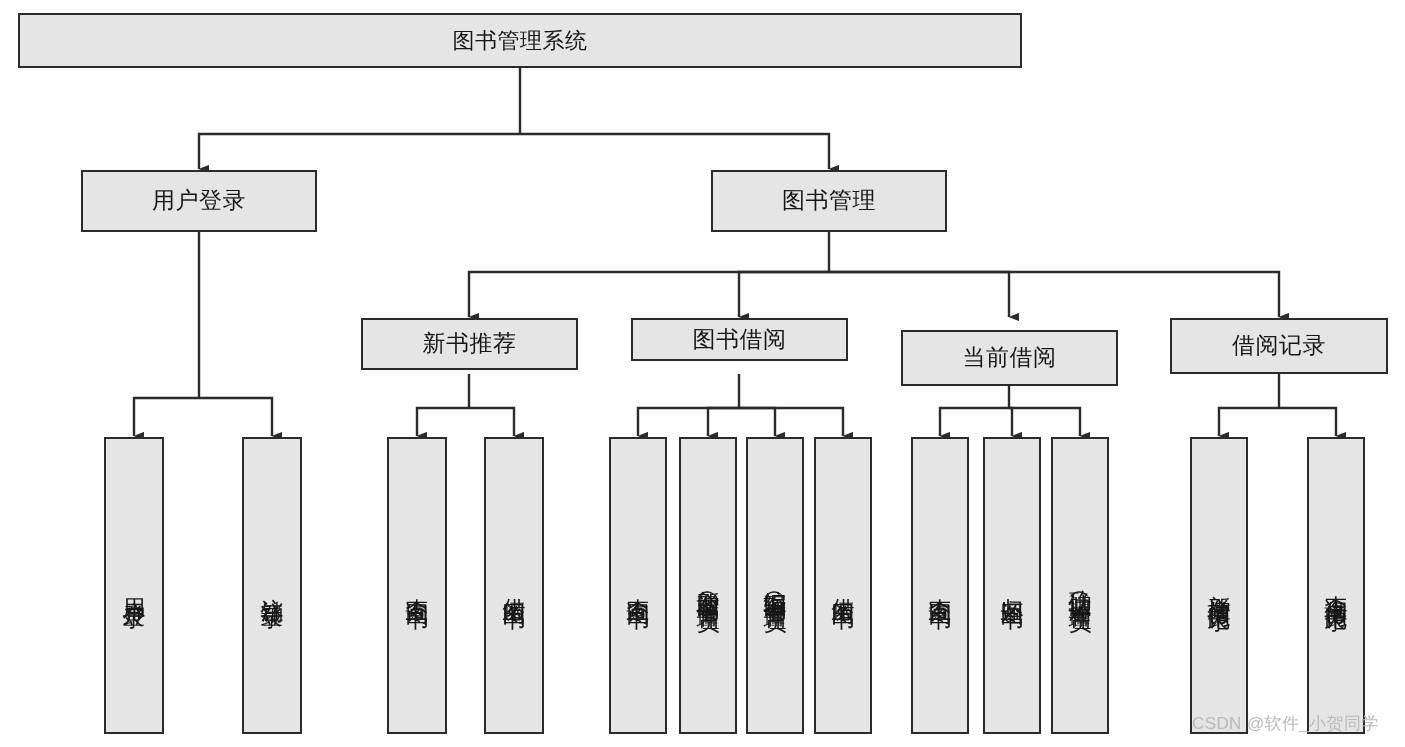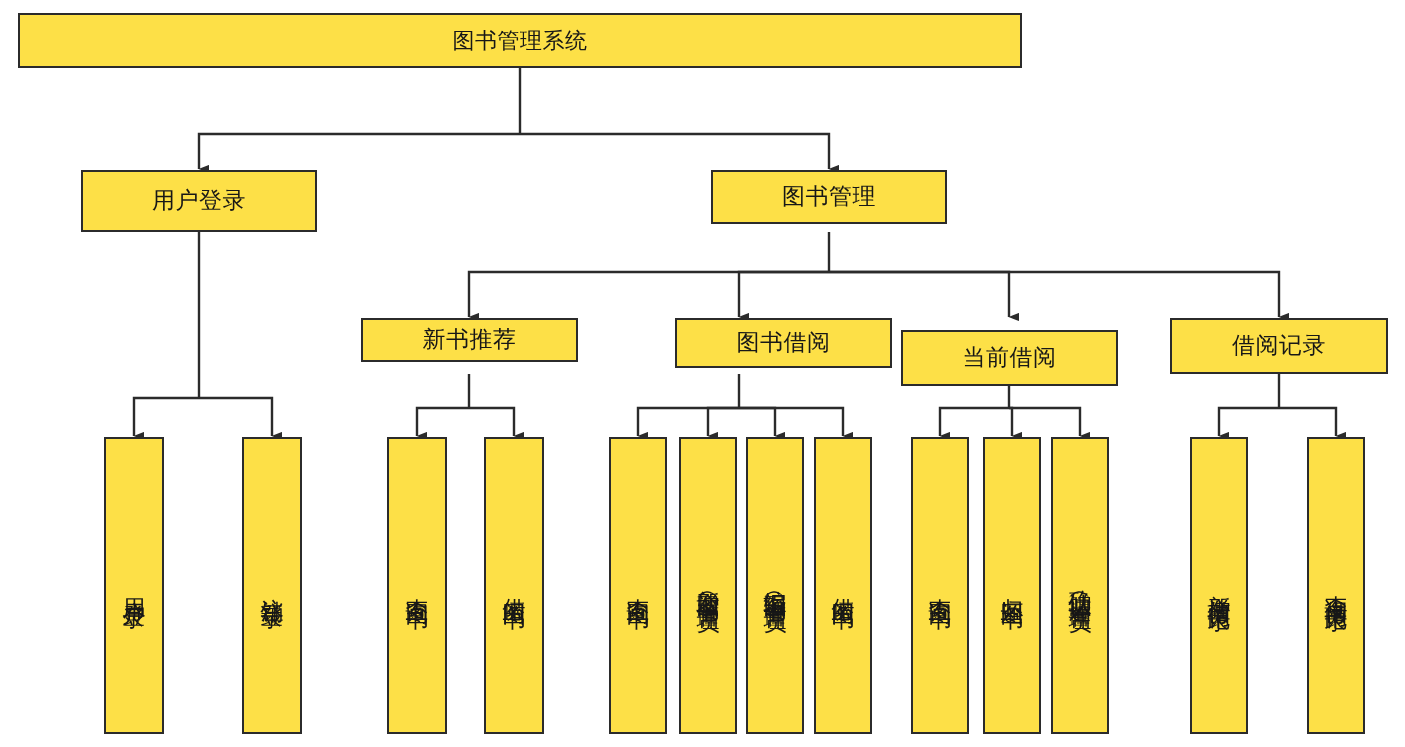--- a/index.html
+++ b/index.html
@@ -23,21 +23,21 @@
     position: absolute;
     left: 0;
     top: 0;
     width: 1405px;
     height: 747px;
     pointer-events: none;
   }
   .node {
     position: absolute;
     box-sizing: border-box;
-    background: #fde047;
+    background: #e5e5e5;
     border: 2.2px solid #2b2b2b;
     display: flex;
     align-items: center;
     justify-content: center;
     color: #1a1a1a;
   }
   .node-label {
     font-size: 23px;
     line-height: 1.18;
     letter-spacing: 0.5px;
@@ -105,27 +105,27 @@
       </g>
   </svg>
 
   <div id="node-layer">
       <div class="node horizontal root" style="left: 18px; top: 13px; width: 1004px; height: 55px;">
         <span class="node-label">图书管理系统</span>
       </div>
       <div class="node horizontal" style="left: 81px; top: 170px; width: 236px; height: 62px;">
         <span class="node-label">用户登录</span>
       </div>
-      <div class="node horizontal" style="left: 711px; top: 170px; width: 236px; height: 54px;">
+      <div class="node horizontal" style="left: 711px; top: 170px; width: 236px; height: 62px;">
         <span class="node-label">图书管理</span>
       </div>
-      <div class="node horizontal" style="left: 361px; top: 318px; width: 217px; height: 44px;">
+      <div class="node horizontal" style="left: 361px; top: 318px; width: 217px; height: 52px;">
         <span class="node-label">新书推荐</span>
       </div>
-      <div class="node horizontal" style="left: 631px; top: 318px; width: 217px; height: 50px; margin-left: 44px;">
+      <div class="node horizontal" style="left: 631px; top: 318px; width: 217px; height: 43px;">
         <span class="node-label">图书借阅</span>
       </div>
       <div class="node horizontal" style="left: 901px; top: 318px; width: 217px; height: 56px; margin-top: 12px;">
         <span class="node-label">当前借阅</span>
       </div>
       <div class="node horizontal" style="left: 1170px; top: 318px; width: 218px; height: 56px;">
         <span class="node-label">借阅记录</span>
       </div>
       <div class="node vertical" style="left: 104px; top: 437px; width: 60px; height: 297px;">
         <span class="node-label">用户登录</span>
@@ -161,14 +161,15 @@
         <span class="node-label">确认归还（管理员）</span>
       </div>
       <div class="node vertical" style="left: 1190px; top: 437px; width: 58px; height: 297px;">
         <span class="node-label">新增借阅记录</span>
       </div>
       <div class="node vertical" style="left: 1307px; top: 437px; width: 58px; height: 297px;">
         <span class="node-label">查询借阅记录</span>
       </div>
     </div>
 
+  <div class="watermark">CSDN @软件_小贺同学</div>
 
 </div>
 
 </body></html>

